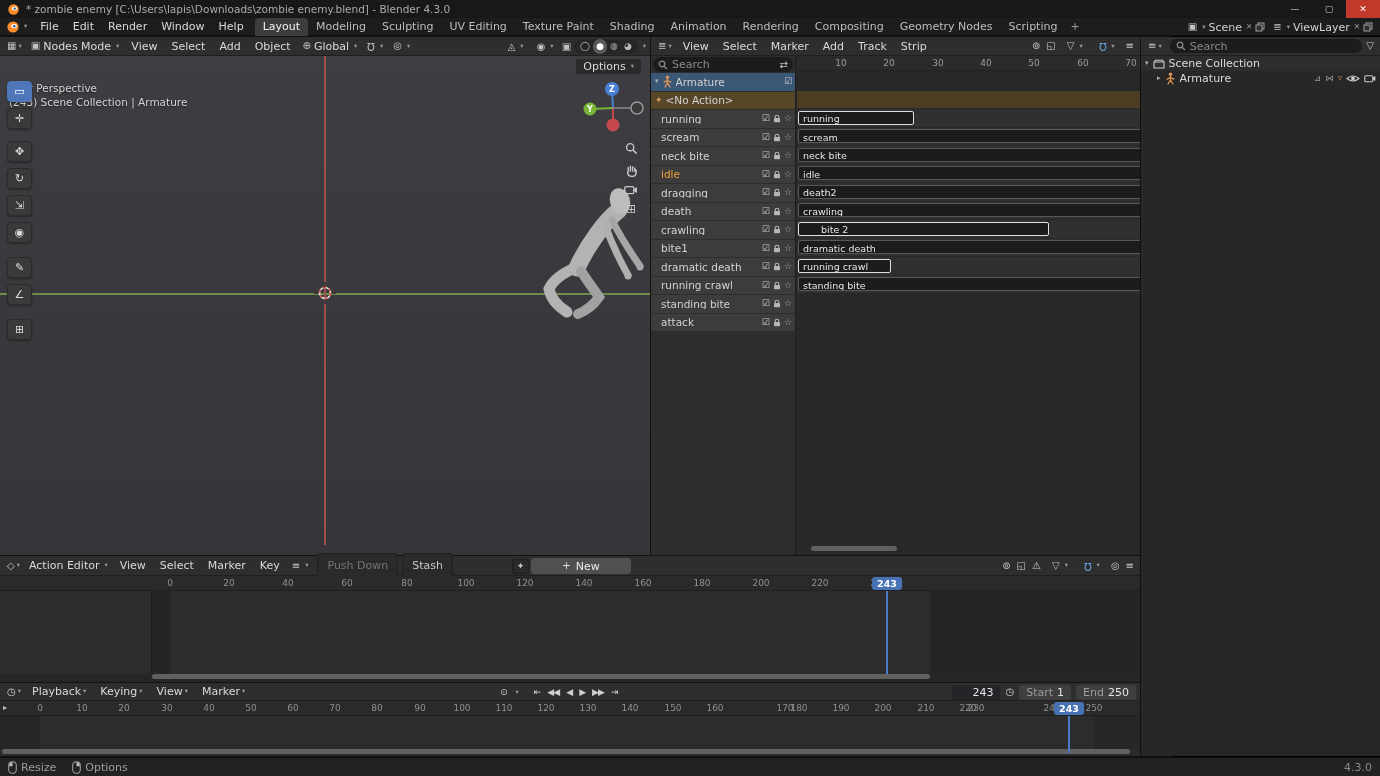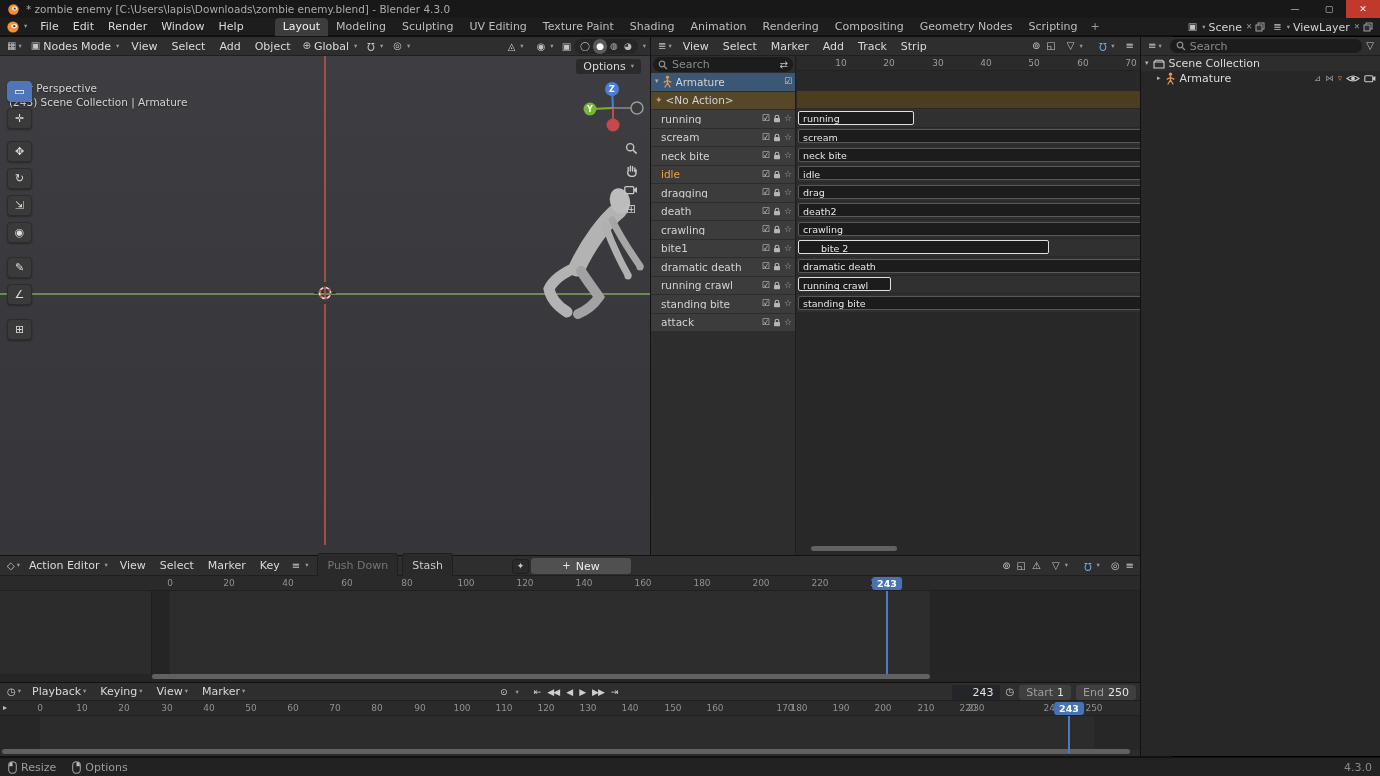--- a/index.html
+++ b/index.html
@@ -17,21 +17,21 @@
 .blue{color:#6fa7e2}
 
 .titlebar{position:absolute;top:0;left:0;width:1380px;height:18px;background:#181818;gap:6px;padding-left:7px}
 .tb-title{font-size:10.5px;color:#ababab;white-space:nowrap}
 .winbtns{position:absolute;right:0;top:0;height:18px}
 .winbtn{width:34px;height:18px;display:flex;align-items:center;justify-content:center;font-size:9px;color:#ccc}
 .winbtn.close{background:#c0392b;color:#fff}
 
 .topbar{position:absolute;top:18px;left:0;width:1380px;height:18px;background:#1d1d1d;border-bottom:1px solid #101010;display:flex;align-items:center}
 .app-btn{padding:0 6px;gap:2px}
-.ws-wrap{margin-left:24px}
+.ws-wrap{margin-left:4px}
 .ws{padding:0 8px;height:18px;line-height:18px;color:#bdbdbd;border-radius:4px 4px 0 0;white-space:nowrap}
 .ws.active{background:#3d3d3d;color:#f0f0f0}
 .ws.add{color:#9d9d9d;padding:0 5px}
 .topbar-right{position:absolute;right:4px;top:0;height:18px;gap:2px}
 .tr-group{gap:3px;padding:0 3px}
 .tr-label{color:#d2d2d2}
 .xbtn{font-size:7.5px;color:#9d9d9d;margin-left:1px}
 
 .viewport{position:absolute;left:0;top:37px;width:650px;height:518px;background:#1a1a1a}
 .vp-canvas{position:absolute;left:0;right:0;top:19px;bottom:0;overflow:hidden;background:linear-gradient(180deg,#3e3e42 0%,#39393d 55%,#35353a 100%)}
@@ -577,23 +577,20 @@
             </div>
 
             <div class="sband trkband">
               <div class="strip" style="width: 345px;">neck bite</div>
             </div>
 
             <div class="sband trkband">
               <div class="strip" style="width: 345px;">idle</div>
             </div>
 
-            <div class="sband trkband">
-              <div class="strip" style="width: 345px;">drag</div>
-            </div>
 
             <div class="sband trkband">
               <div class="strip" style="width: 345px;">death2</div>
             </div>
 
             <div class="sband trkband">
               <div class="strip" style="width: 345px;">crawling</div>
             </div>
 
             <div class="sband trkband">

